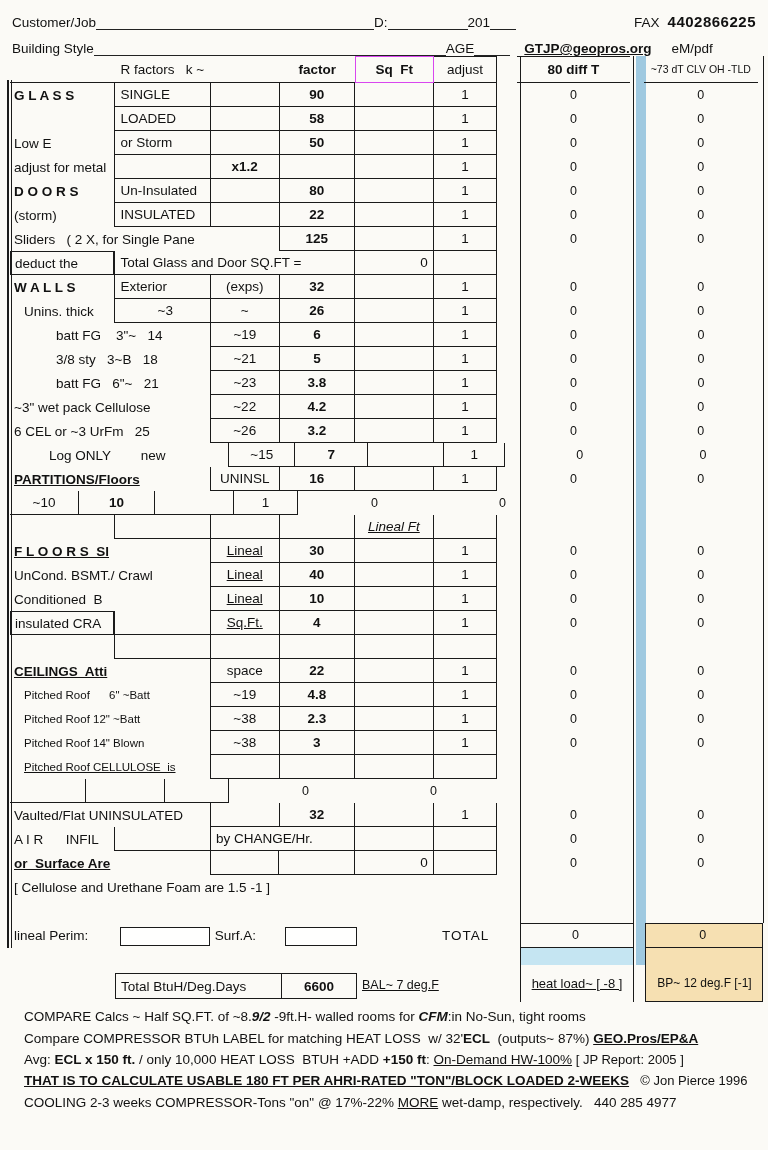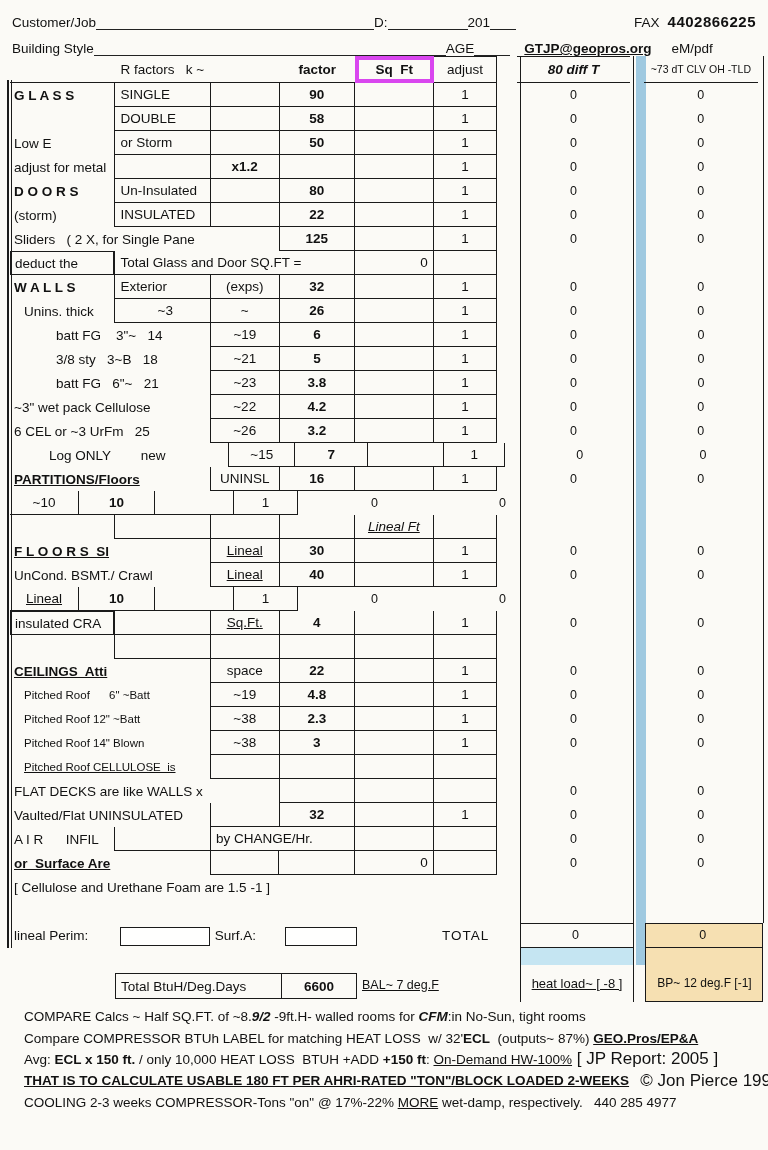--- a/index.html
+++ b/index.html
@@ -5,21 +5,21 @@
   html,body{margin:0;padding:0;background:#e8e8e8;}
   .page{position:relative;width:768px;height:1150px;background:#fbfaf6;color:#111;
         font-family:"Liberation Sans", sans-serif;font-size:13.5px;overflow:hidden;margin:0 auto;}
   .page *{box-sizing:border-box;}
   .b{font-weight:700;}
   .u{text-decoration:underline;}
   .bu{font-weight:700;text-decoration:underline;}
   .bi{font-weight:700;font-style:italic;}
   .iu{font-style:italic;text-decoration:underline;justify-content:center!important;}
   .sm{font-size:11.5px;}
-  .sm2{font-size:17px;}
+  .sm2{font-size:13px;}
   .ind1{padding-left:14px!important;}
   .ind2{padding-left:46px!important;}
   .l{justify-content:flex-start!important;padding-left:5px;}
   .r{justify-content:flex-end!important;padding-right:5px;}
   .ctr{justify-content:center!important;}
   .w105{width:105px}.w97{width:97px}.w69{width:69px}.w76{width:76px}.w79{width:79px}.w64{width:64px}
 
   
   .topline{position:absolute;left:0;width:768px;display:flex;align-items:flex-end;
            padding:0 12px;font-size:13.5px;z-index:2;white-space:pre;}
@@ -31,23 +31,23 @@
   .email{margin-left:14px;}
   .empdf{margin-left:20px;}
 
   
   .tflow{position:absolute;left:10px;top:56px;width:748px;z-index:2;}
   .hrow{display:flex;height:27px;}
   .hrow>div{display:flex;align-items:center;white-space:pre;}
   .hA{width:105px;border-bottom:1px solid #1a1a1a;}
   .hBC{width:166px;border-bottom:1px solid #1a1a1a;padding-left:6px;}
   .hD{width:76px;border-bottom:1px solid #1a1a1a;justify-content:center;}
-  .hE{width:79px;border:4px solid #d946ef;justify-content:center;}
+  .hE{width:79px;border:1px solid #d946ef;justify-content:center;}
   .hF{width:64px;border-top:1px solid #1a1a1a;border-right:1px solid #1a1a1a;border-bottom:1px solid #1a1a1a;justify-content:center;}
-  .hG{width:113px;margin-left:20px;border-top:1px solid #1a1a1a;border-bottom:1px solid #1a1a1a;justify-content:center;font-style:italic;}
+  .hG{width:113px;margin-left:20px;border-top:1px solid #1a1a1a;border-bottom:1px solid #1a1a1a;justify-content:center;}
   .hH{width:115px;margin-left:14px;border-bottom:1px solid #1a1a1a;justify-content:center;font-size:10.5px;}
 
   .trow{display:flex;height:24px;}
   .trow>div{display:flex;align-items:center;white-space:pre;overflow:visible;}
   .ca{justify-content:flex-start;padding-left:4px;}
   .ca.abox{border:1px solid #1a1a1a;}
   .cb{border-left:1px solid #1a1a1a;border-right:1px solid #1a1a1a;border-bottom:1px solid #1a1a1a;justify-content:flex-start;padding-left:5px;}
   .cc{border-right:1px solid #1a1a1a;border-bottom:1px solid #1a1a1a;justify-content:center;}
   .cd{border-right:1px solid #1a1a1a;border-bottom:1px solid #1a1a1a;justify-content:center;font-weight:700;}
   .ce{border-right:1px solid #1a1a1a;border-bottom:1px solid #1a1a1a;justify-content:center;}
@@ -132,21 +132,21 @@
           <div class="cb" style="width: 97px;">SINGLE</div>
           <div class="cc" style="width: 69px;"></div>
           <div class="cd" style="width: 76px;">90</div>
           <div class="ce" style="width: 79px;"></div>
           <div class="cf" style="width: 64px;">1</div>
           <div class="cg" style="width: 113px;">0</div>
           <div class="ch" style="width: 115px;">0</div>
         </div>
         <div class="trow">
           <div class="ca" style="width: 105px;"></div>
-          <div class="cb" style="width: 97px;">DOUBLE</div>
+          <div class="cb" style="width: 97px;">LOADED</div>
           <div class="cc" style="width: 69px;"></div>
           <div class="cd" style="width: 76px;">58</div>
           <div class="ce" style="width: 79px;"></div>
           <div class="cf" style="width: 64px;">1</div>
           <div class="cg" style="width: 113px;">0</div>
           <div class="ch" style="width: 115px;">0</div>
         </div>
         <div class="trow">
           <div class="ca" style="width: 105px;">Low E</div>
           <div class="cb" style="width: 97px;">or Storm</div>
@@ -316,20 +316,21 @@
         <div class="trow">
           <div class="ca" style="width: 202px; border-right: 1px solid rgb(26, 26, 26);">UnCond. BSMT./ Crawl</div>
           <div class="cc u" style="width: 69px;">Lineal</div>
           <div class="cd" style="width: 76px;">40</div>
           <div class="ce" style="width: 79px;"></div>
           <div class="cf" style="width: 64px;">1</div>
           <div class="cg" style="width: 113px;">0</div>
           <div class="ch" style="width: 115px;">0</div>
         </div>
         <div class="trow">
+          <div class="ca" style="width: 202px; border-right: 1px solid rgb(26, 26, 26);">Conditioned  B</div>
           <div class="cc u" style="width: 69px;">Lineal</div>
           <div class="cd" style="width: 76px;">10</div>
           <div class="ce" style="width: 79px;"></div>
           <div class="cf" style="width: 64px;">1</div>
           <div class="cg" style="width: 113px;">0</div>
           <div class="ch" style="width: 115px;">0</div>
         </div>
         <div class="trow">
           <div class="ca  abox" style="width: 105px;">insulated CRA</div>
           <div class="cb" style="width: 97px;"></div>
@@ -389,21 +390,20 @@
         <div class="trow">
           <div class="ca sm ind1 u" style="width: 202px; border-right: 1px solid rgb(26, 26, 26); text-align: center;">Pitched Roof CELLULOSE  is</div>
           <div class="cc" style="width: 69px;"></div>
           <div class="cd" style="width: 76px;"></div>
           <div class="ce" style="width: 79px;"></div>
           <div class="cf" style="width: 64px;"></div>
           <div class="cg" style="width: 113px;"></div>
           <div class="ch" style="width: 115px;"></div>
         </div>
         <div class="trow">
-          <div class="ca" style="width: 271px; border-right: 1px solid rgb(26, 26, 26);">FLAT DECKS are like WALLS x</div>
           <div class="cd" style="width: 76px;"></div>
           <div class="ce" style="width: 79px;"></div>
           <div class="cf" style="width: 64px;"></div>
           <div class="cg" style="width: 113px;">0</div>
           <div class="ch" style="width: 115px;">0</div>
         </div>
         <div class="trow">
           <div class="ca" style="width: 202px; border-right: 1px solid rgb(26, 26, 26);">Vaulted/Flat UNINSULATED</div>
           <div class="cc" style="width: 69px;"></div>
           <div class="cd" style="width: 76px;">32</div>

